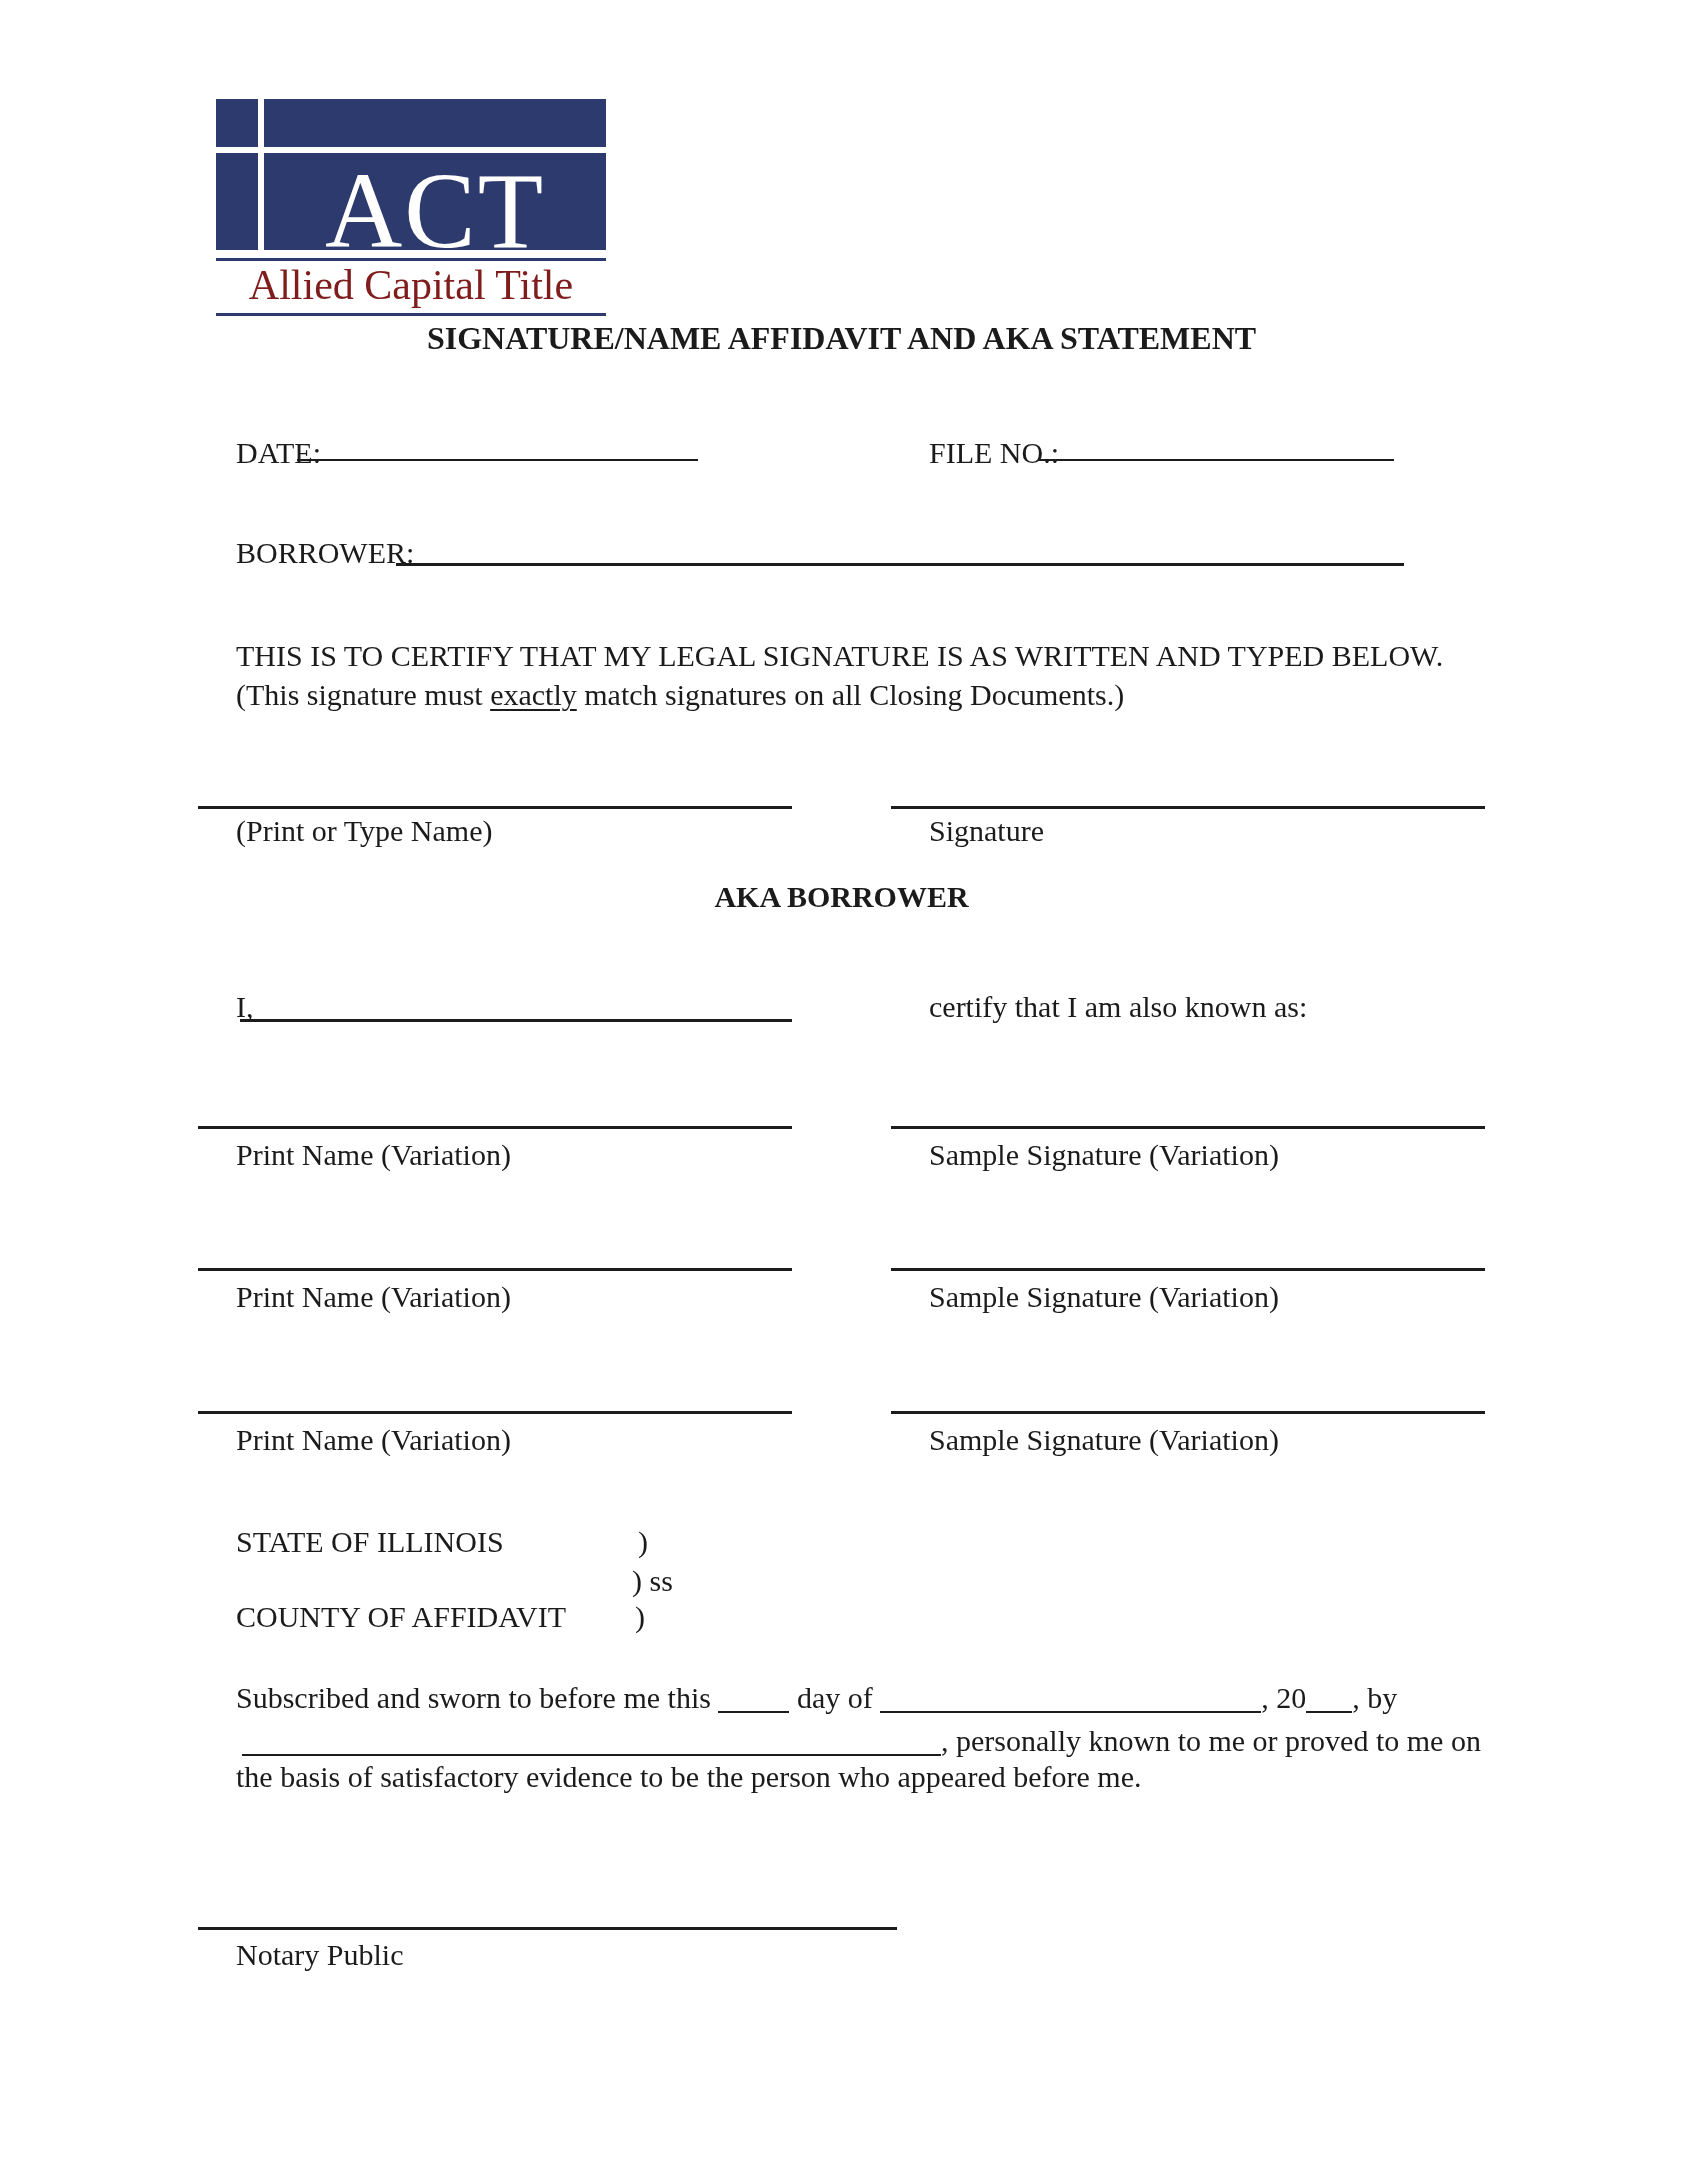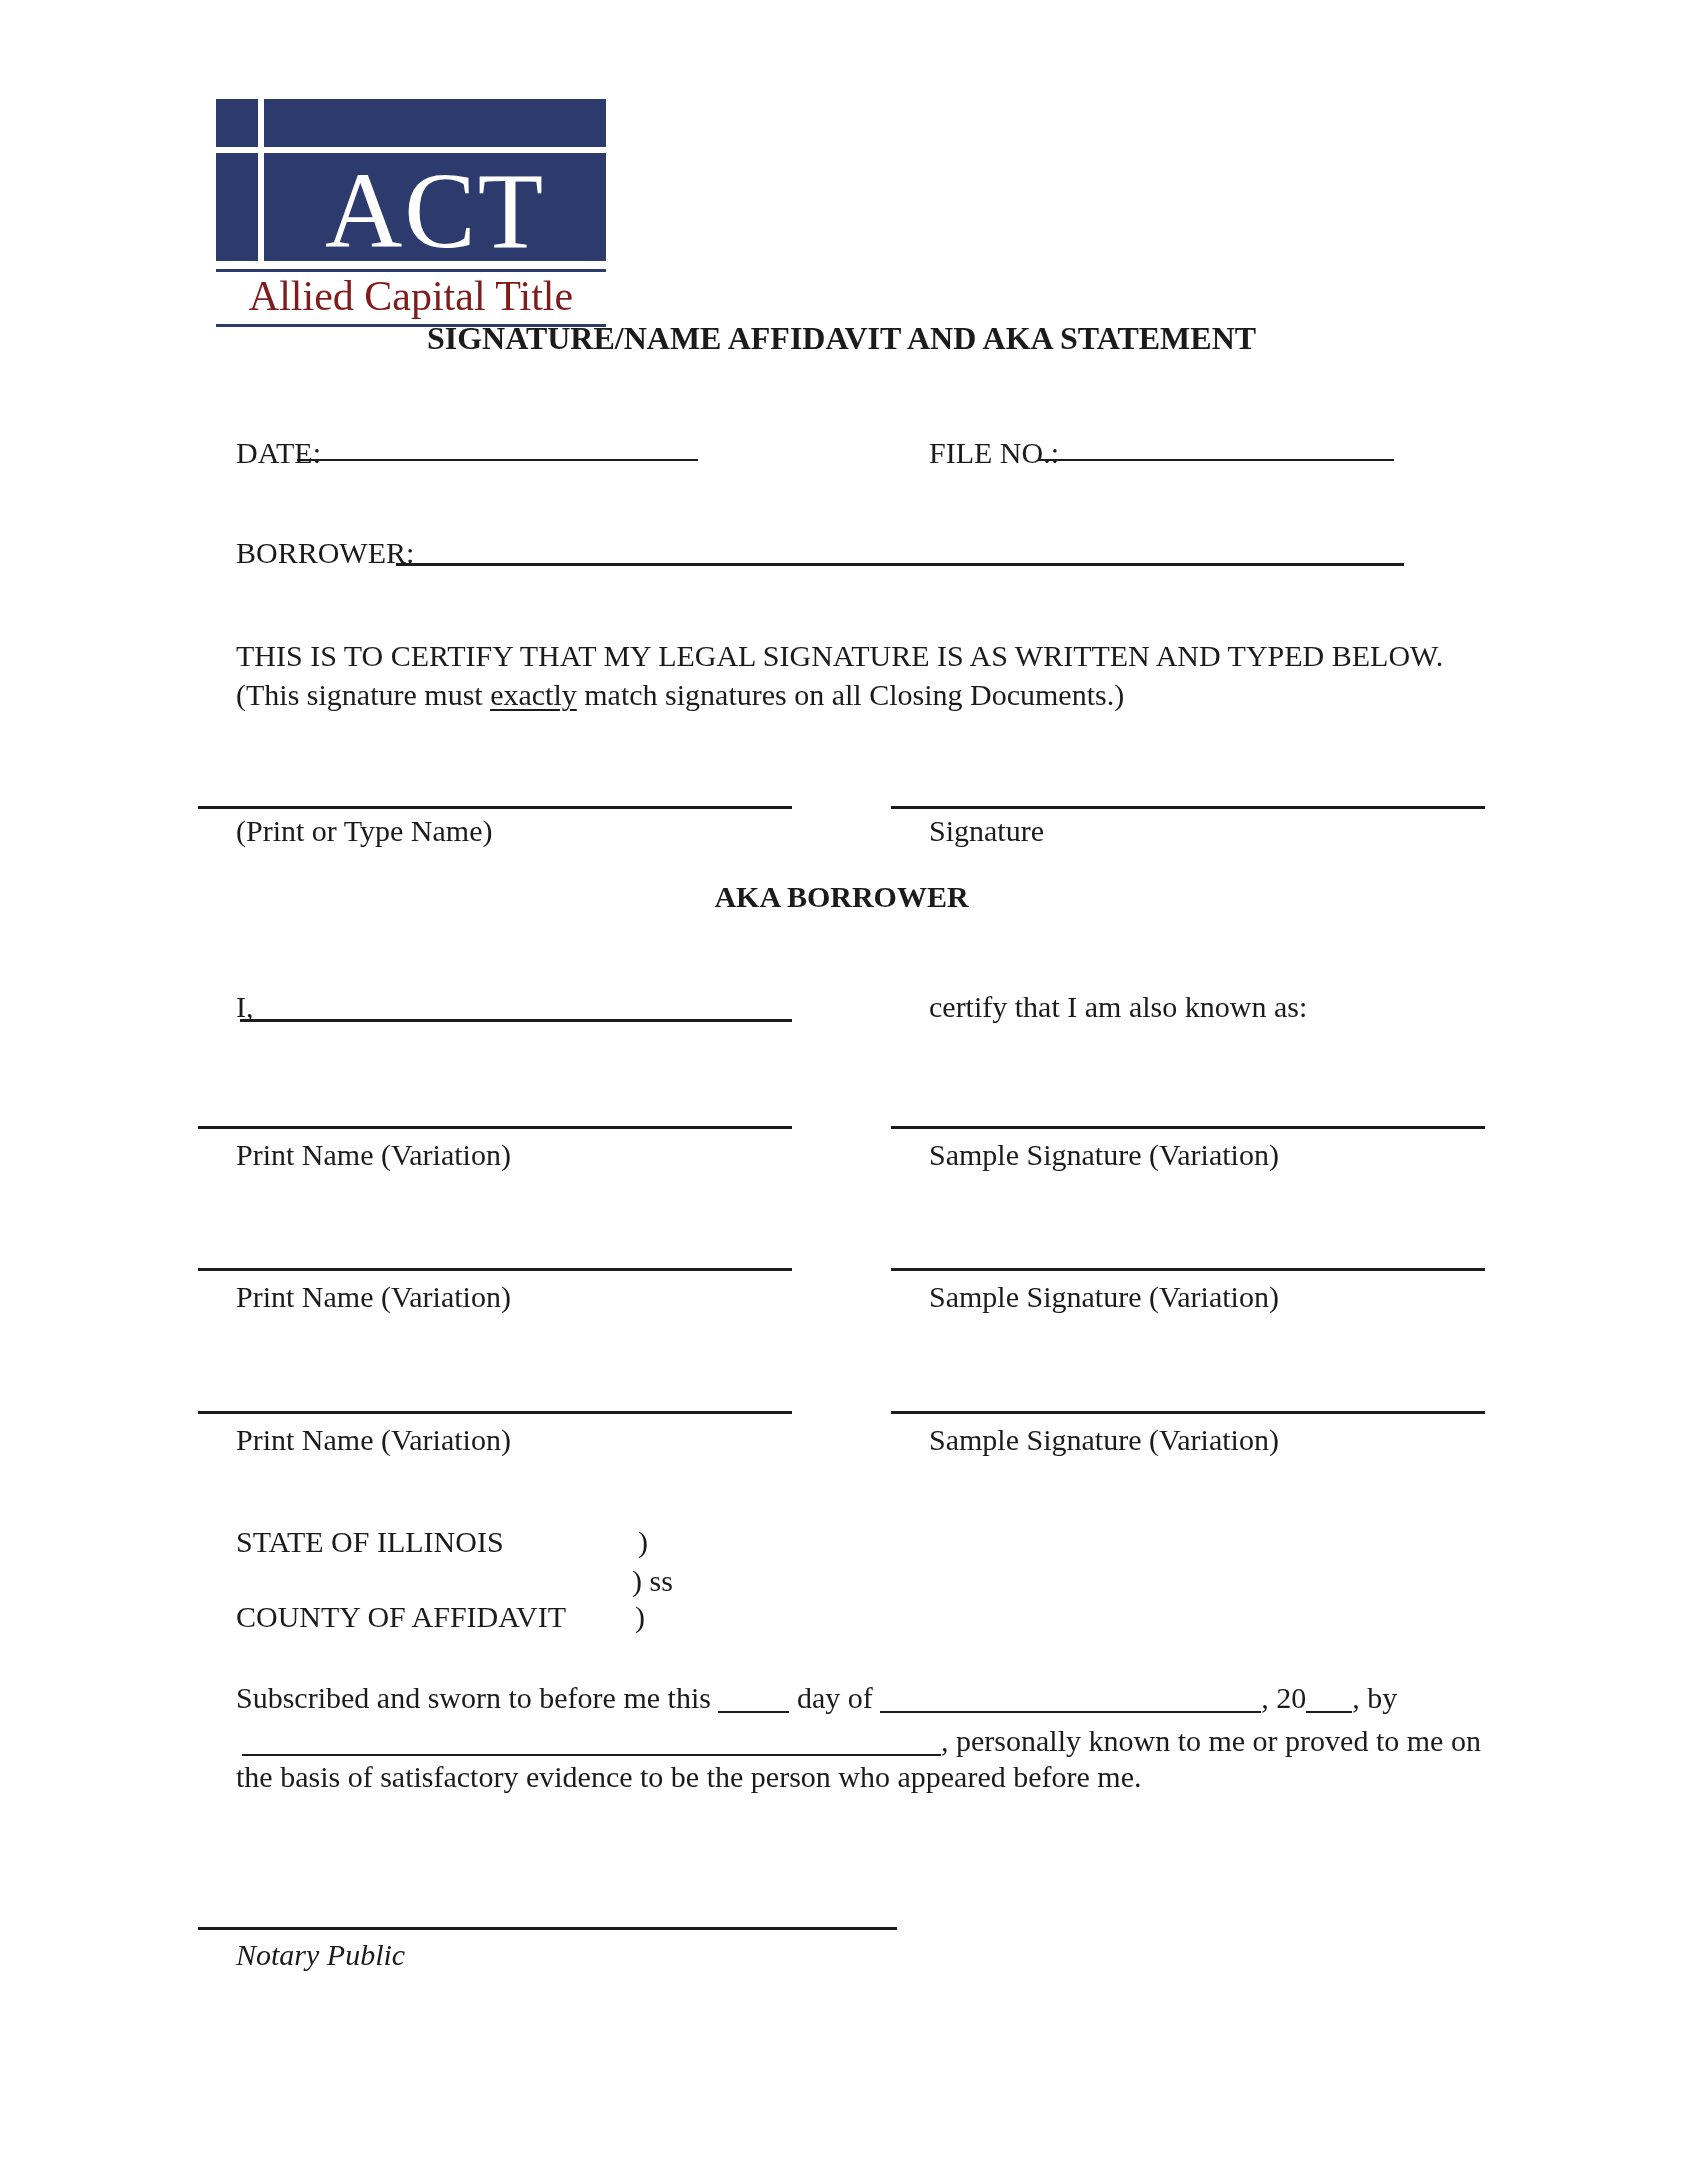--- a/index.html
+++ b/index.html
@@ -14,21 +14,21 @@
   .b30 { font-size:30px; line-height:34px; font-weight:bold; white-space:nowrap; }
   .center { left:0; right:0; text-align:center; }
   .fblank { position:absolute; height:0; border-bottom:3px solid #1c1c1c; }
   .fblank.thin { border-bottom-width:2px; }
   .iblank { display:inline-block; height:0; border-bottom:2px solid #1c1c1c; vertical-align:-5px; }
   .uline { text-decoration:underline; text-underline-offset:4px; text-decoration-thickness:2px; }
 
   
   .logo { position:absolute; left:216px; top:99px; width:390px; }
   .logo .row1 { display:flex; gap:6px; height:48px; }
-  .logo .row2 { display:flex; gap:6px; height:108px; margin-top:6px; }
+  .logo .row2 { display:flex; gap:6px; height:97px; margin-top:6px; }
   .logo .colnarrow { width:42px; background:#2d3a6e; }
   .logo .colwide { flex:1; background:#2d3a6e; overflow:visible; }
   .logo .act-text {
     display:block; font-size:107px; line-height:117px; text-align:center;
     letter-spacing:2px; color:#ffffff; font-weight:400;
   }
   .logo .rule { height:0; border-top:3px solid #2d3a6e; }
   .logo .rule1 { margin-top:8px; }
   .logo .rule2 { margin-top:5px; }
   .logo .brand-name {
@@ -107,16 +107,16 @@
   <div class="abs t30" style="left:198px; top:1681px;"><span>Subscribed and sworn to before me this</span>
     <span class="iblank" style="width:71px;"></span>
     <span>day of</span>
     <span class="iblank" style="width:381px;"></span><span>, 20</span><span class="iblank" style="width:46px;"></span><span>, by</span></div>
 
   <div class="abs t30" style="left:198px; top:1724px;"><span class="iblank" style="width:699px; margin-left:6px;"></span><span>, personally known to me or proved to me on</span></div>
 
   <div class="abs t30" style="left:198px; top:1760px;">the basis of satisfactory evidence to be the person who appeared before me.</div>
 
   <div class="fblank" style="left:198px; top:1927px; width:699px;"></div>
-  <div class="abs t30" style="left:198px; top:1938px;font-style:italic;">Notary Public</div>
+  <div class="abs t30" style="left:198px; top:1938px;">Notary Public</div>
 
 </div>
 
 
 </body></html>

